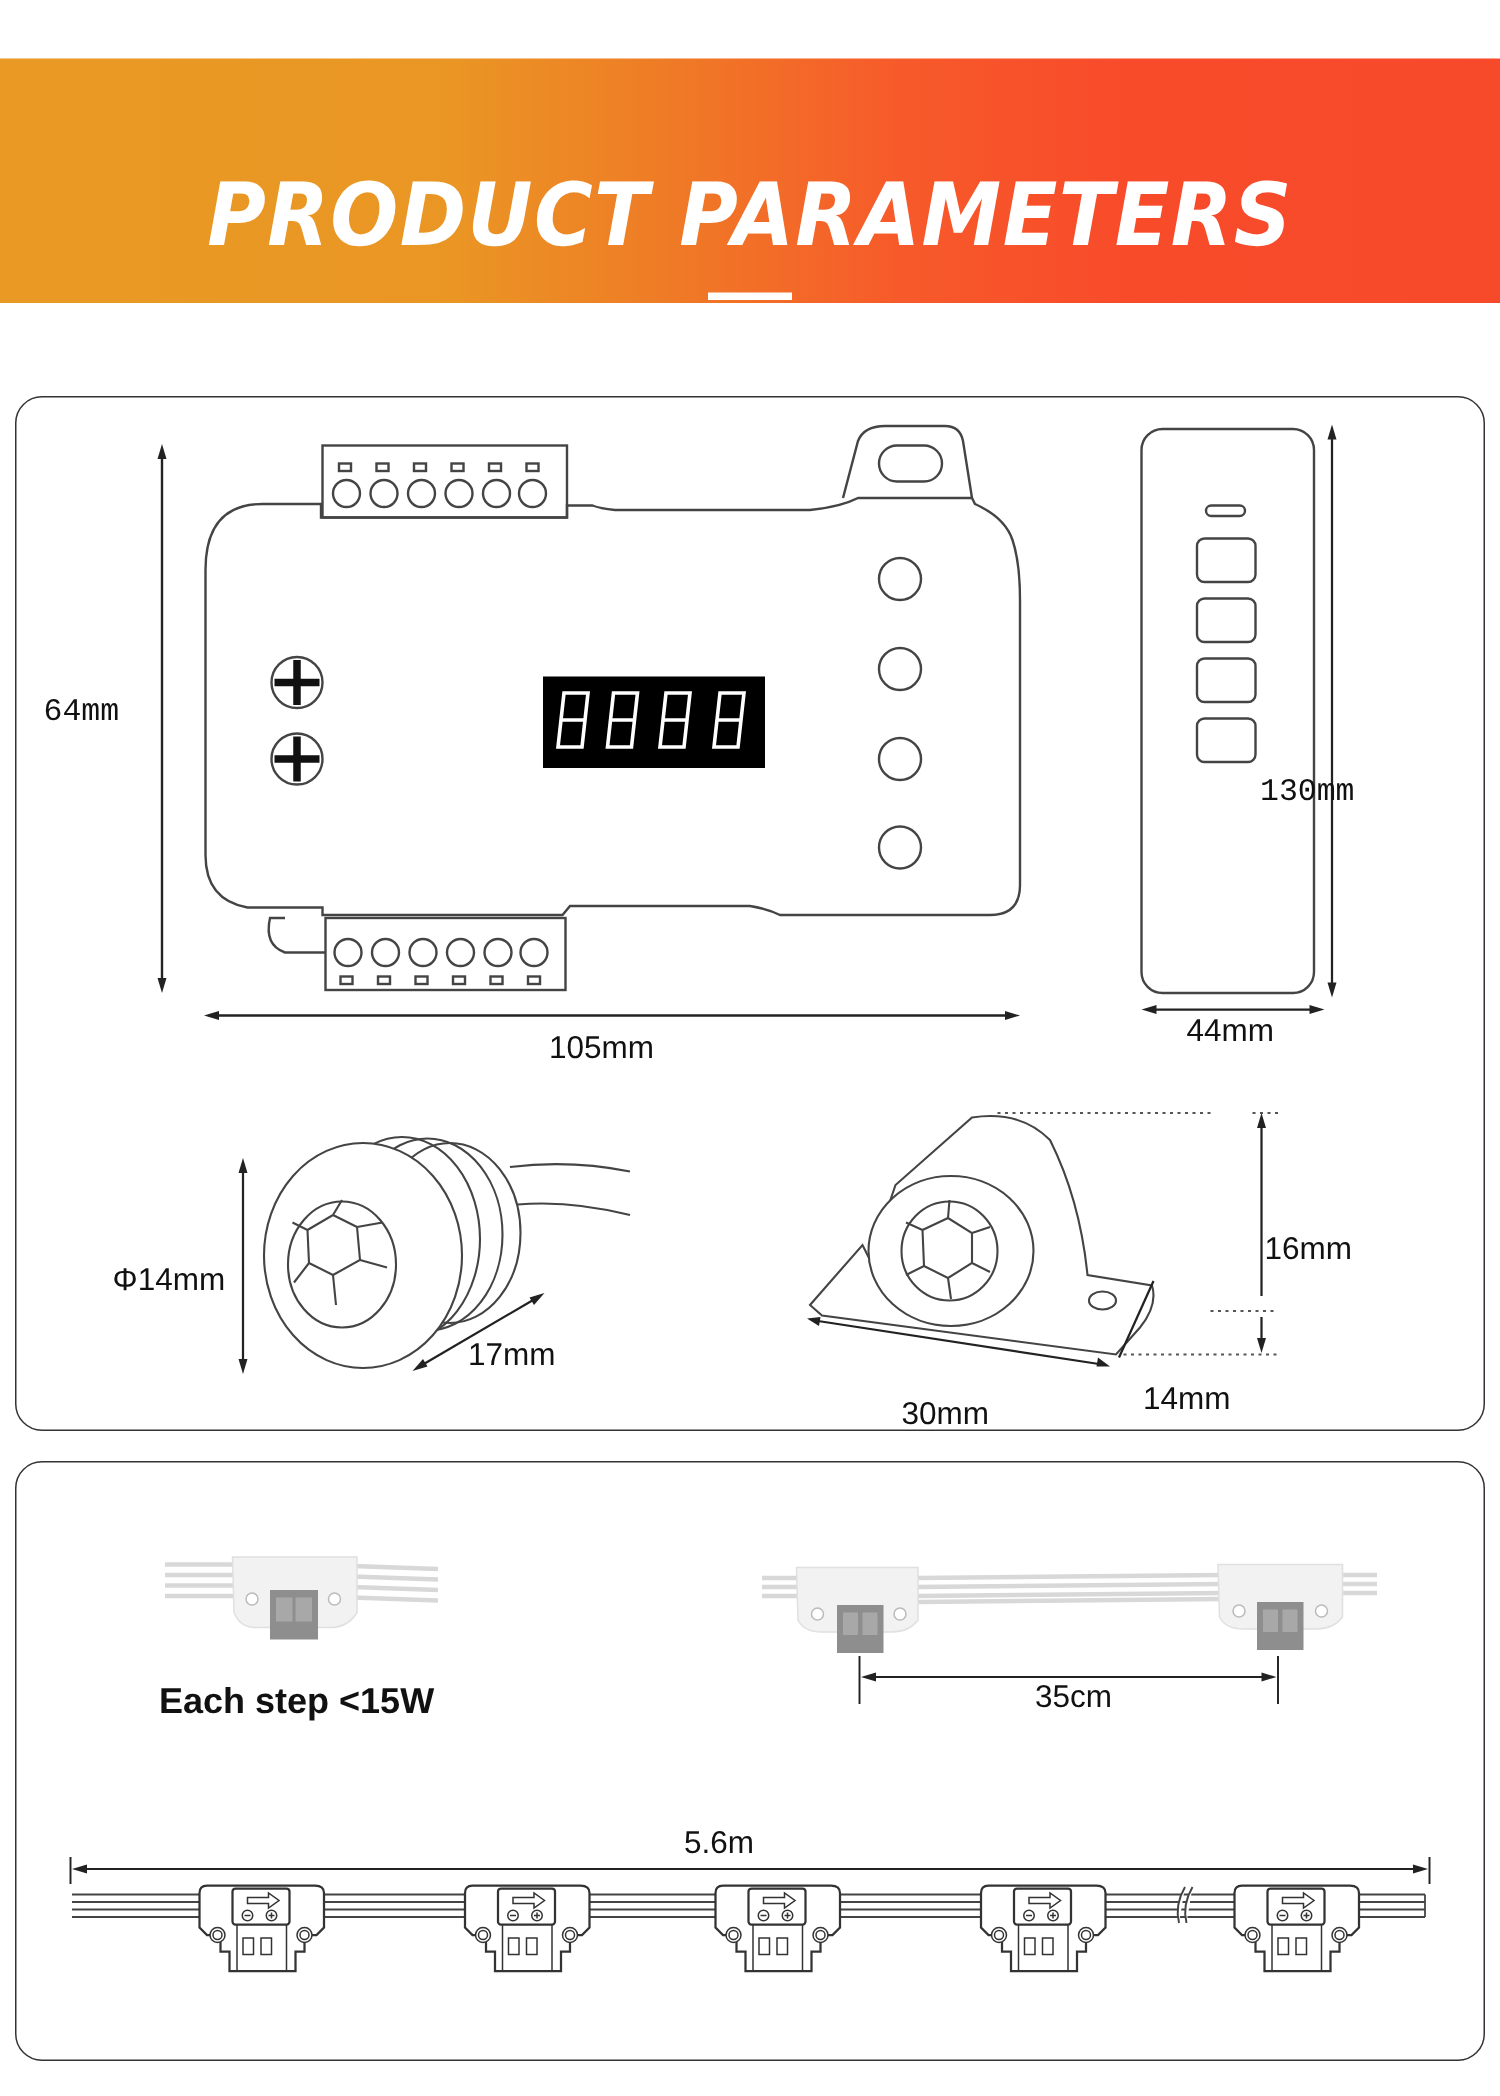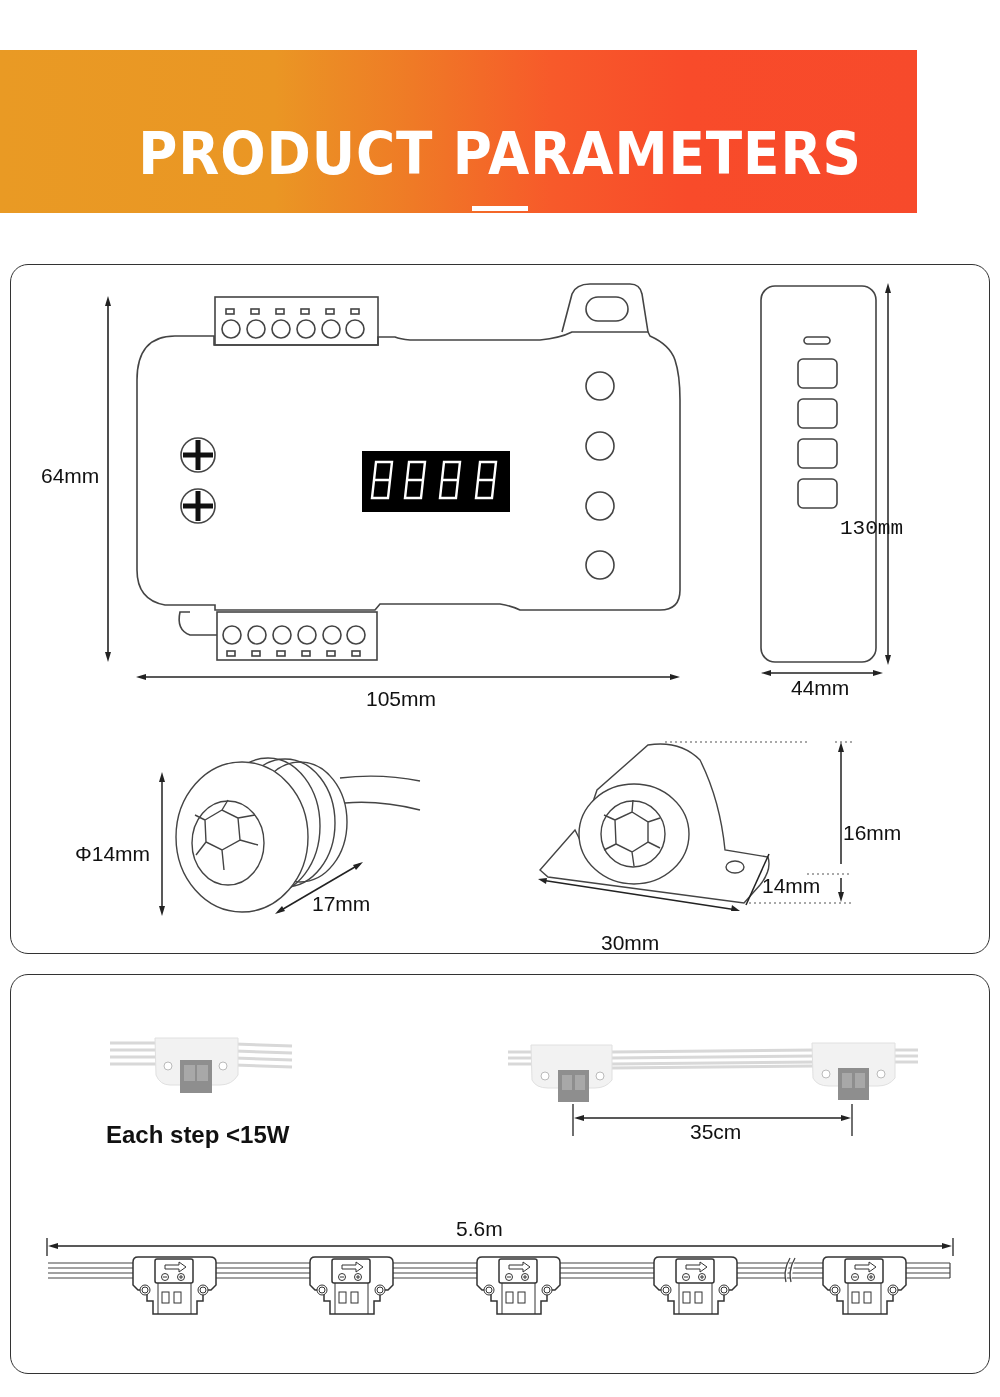--- a/index.html
+++ b/index.html
@@ -1,18 +1,18 @@
 <!DOCTYPE html>
 <html><head>
 <meta charset="utf-8">
 <style>
   html, body { margin:0; padding:0; background:#ffffff; }
   body { width:1000px; height:1397px; position:relative; overflow:hidden; font-family:"Liberation Sans", sans-serif; color:#111; }
-  .banner { position:absolute; left:0; top:50px; width:917px; height:163px;
-    background: linear-gradient(90deg, #e99a24 0%, #ea9624 30%, #ef7a26 45%, #f75a2a 60%, #f84b2a 75%, #f74a2b 100%); }
+  .banner { position:absolute; left:0; top:39px; width:1000px; height:163px;
+    background: linear-gradient(90deg, #e99a24 0%, #ea9624 30%, #ef7a26 45%, #f75a2a 60%, #f84b2a 75%, #f74a2b 100%); font-style: italic; }
   .banner-title { position:absolute; left:0; top:70px; width:1000px; text-align:center; color:#ffffff;
     font-family:"DejaVu Sans", sans-serif; font-weight:bold; font-size:58px; letter-spacing:1px; transform:scaleX(0.92); }
   .banner-rule { position:absolute; left:472px; top:156px; width:56px; height:5px; background:#ffffff; }
   .panel { position:absolute; border:1.5px solid #333; border-radius:18px; background:#fff; box-sizing:border-box; }
   .dim { position:absolute; font-size:21px; color:#111; white-space:nowrap; }
   .bold { font-weight:bold; font-size:24px;text-align:right; }
   svg { position:absolute; overflow:visible; }
 </style>
 </head>
 <body>
@@ -97,21 +97,21 @@
         <path d="M4 0 H20 L18 18 H2 Z M2 18 H18 L16 36 H0 Z"></path>
       </g>
     <g transform="translate(440,462)">
         <path d="M4 0 H20 L18 18 H2 Z M2 18 H18 L16 36 H0 Z"></path>
       </g>
     <g transform="translate(476,462)">
         <path d="M4 0 H20 L18 18 H2 Z M2 18 H18 L16 36 H0 Z"></path>
       </g>
   </g>
 </svg>
-<div class="dim" style="left:41px; top:464px;">64mm</div>
+<div class="dim" style="left:29px; top:464px;font-family:Liberation Mono, monospace;">64mm</div>
 <div class="dim" style="left:366px; top:687px;text-align:right;">105mm</div>
 
 <svg style="left:0; top:0;" width="1000" height="1397" viewBox="0 0 1000 1397">
   <g fill="none" stroke="#444" stroke-width="1.6">
     <rect x="761" y="286" width="115" height="376" rx="14"></rect>
     <rect x="804" y="337" width="26" height="7" rx="3.5"></rect>
     <rect x="798" y="359" width="39" height="29" rx="5"></rect>
     <rect x="798" y="399" width="39" height="29" rx="5"></rect>
     <rect x="798" y="439" width="39" height="29" rx="5"></rect>
     <rect x="798" y="479" width="39" height="29" rx="5"></rect>
@@ -164,21 +164,21 @@
   <line x1="841" y1="746" x2="841" y2="864" stroke="#222" stroke-width="1.5"></line>
   <polygon points="841,742 838,752 844,752" fill="#222"></polygon>
   <line x1="841" y1="878" x2="841" y2="898" stroke="#222" stroke-width="1.5"></line>
   <polygon points="841,902 838,892 844,892" fill="#222"></polygon>
   <line x1="541" y1="880" x2="737" y2="910" stroke="#222" stroke-width="1.5"></line>
   <polygon points="538,879 547,878 546,884" fill="#222"></polygon>
   <polygon points="740,911 731,911 732,905" fill="#222"></polygon>
   <line x1="746" y1="905" x2="769" y2="854" stroke="#222" stroke-width="1.5"></line>
 </svg>
 <div class="dim" style="left:843px; top:803px;margin-top:18px;">16mm</div>
-<div class="dim" style="left:762px; top:874px;">14mm</div>
+<div class="dim" style="left:762px; top:921px;">14mm</div>
 <div class="dim" style="left:601px; top:898px;margin-top:33px;">30mm</div>
 
 <div class="panel" style="left:10px; top:974px; width:980px; height:400px;"></div>
 
 <svg style="left:0; top:0;" width="1000" height="1397" viewBox="0 0 1000 1397">
   <g stroke="#d8d8d8" stroke-width="3">
     <line x1="110" y1="1043" x2="160" y2="1043"></line>
       <line x1="110" y1="1050" x2="160" y2="1050"></line>
     <line x1="110" y1="1057" x2="160" y2="1057"></line>
       <line x1="110" y1="1064" x2="160" y2="1064"></line>

